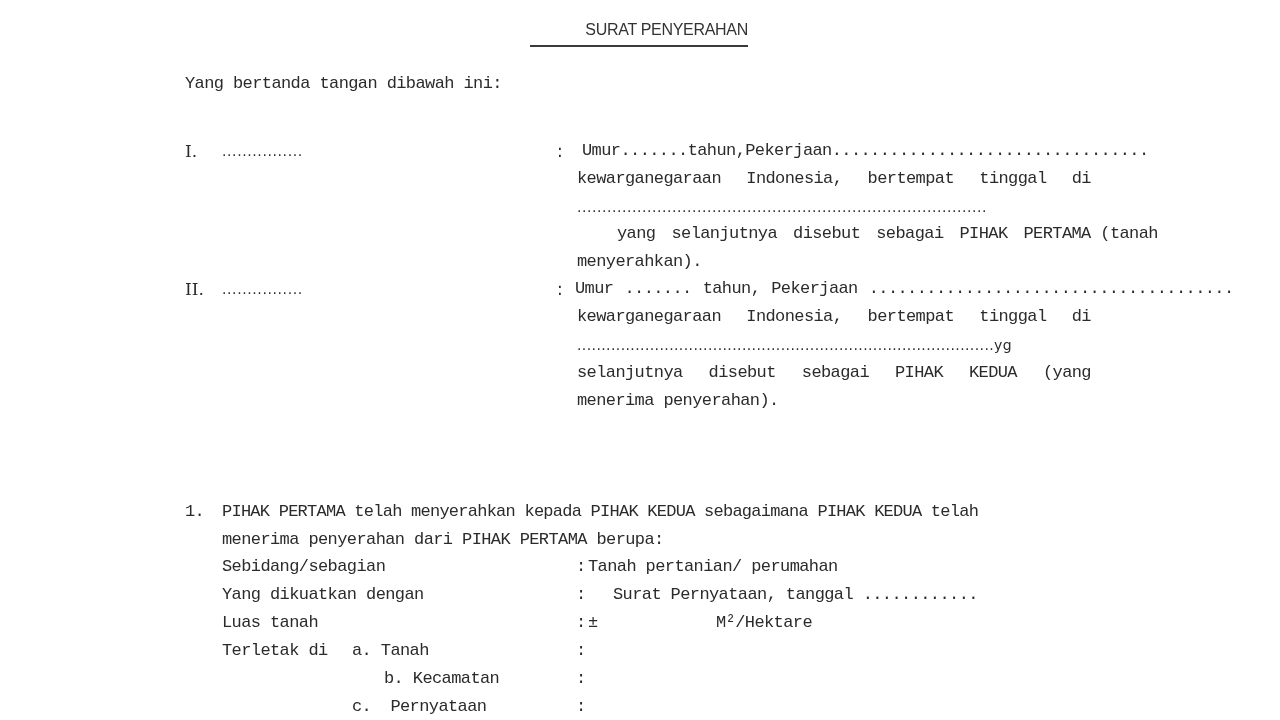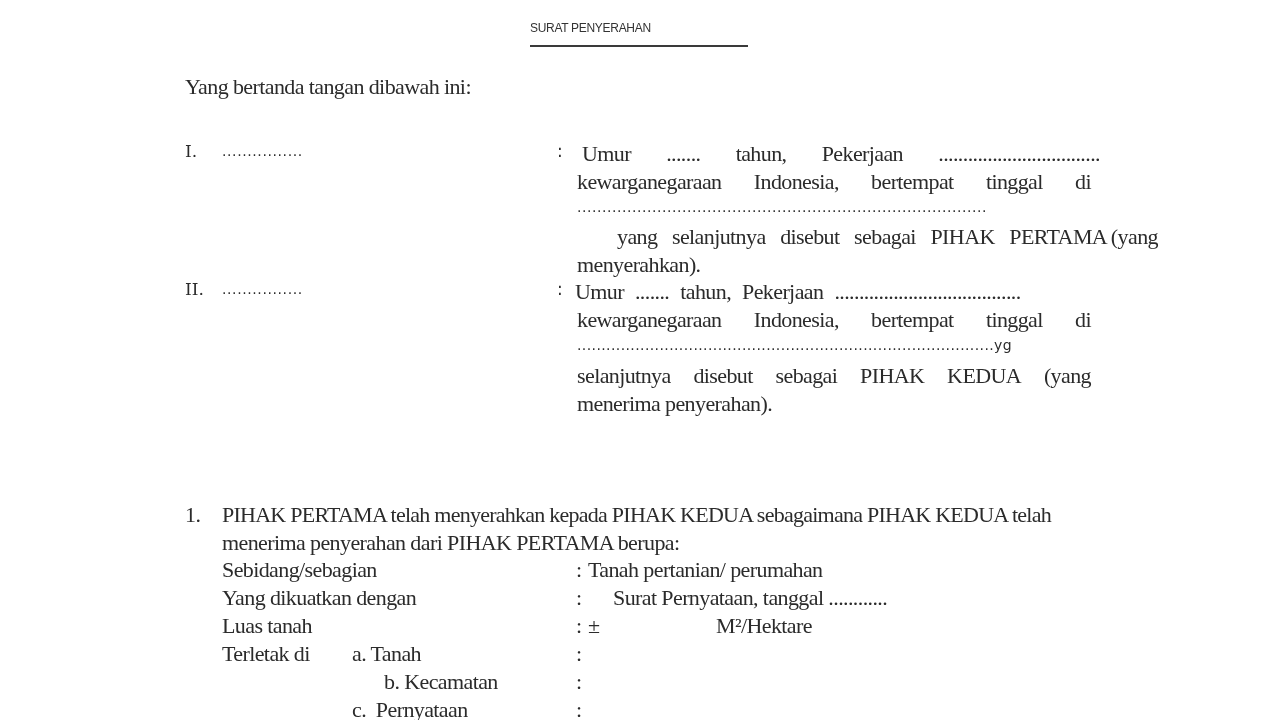--- a/index.html
+++ b/index.html
@@ -18,34 +18,34 @@
     .page {
       position: absolute;
       left: 0; top: 0;
       width: 1280px; height: 720px;
       background: #ffffff;
     }
     .abs { position: absolute; white-space: nowrap; }
     .title {
       left: 530px; top: 21px;
       width: 218px;
-      text-align: left;
+      text-align: right;
       font-family: "Liberation Sans", sans-serif;
-      font-size: 12px;
+      font-size: 16px;
       letter-spacing: -0.3px;
       color: #333;
     }
     .title-rule {
       left: 530px; top: 45px;
       width: 218px; height: 2px;
       background: #3a3a3a;
     }
     .txt {
-      font-family: Liberation Serif, serif;
-      font-size: 22px;
+      font-family: Liberation Mono, monospace;
+      font-size: 17px;
       letter-spacing: -0.6px;
       color: #2b2b2b;
     }
     .roman {
       font-family: "DejaVu Serif", serif;
       font-size: 17px;
       color: #2b2b2b;
     }
     .dots {
       font-family: "DejaVu Sans", sans-serif;
@@ -89,21 +89,21 @@
       <span>tinggal</span>
       <span>di</span>
     </div>
     <div class="abs dots" style="left:577px; top:199px; letter-spacing:0.55px;">..................................................................................</div>
     <div class="abs txt justify-line" style="left:577px; top:224px; width:541px;margin-left:40px;">
       <span>yang</span>
       <span>selanjutnya</span>
       <span>disebut</span>
       <span>sebagai</span>
       <span>PIHAK</span>
-      <span>PERTAMA (yang</span>
+      <span>PERTAMA (tanah</span>
     </div>
     <div class="abs txt" style="left:577px; top:252px;">menyerahkan).</div>
   </div>
 
   <div>
     <div class="abs roman" style="left:185px; top:279px;">II.</div>
     <div class="abs dots" style="left:222px; top:281px;">................</div>
     <div class="abs colon" style="left:557px; top:279px;">:</div>
 
     <div class="abs txt" style="left:575px; top:279px; display:flex; gap:11px;">

